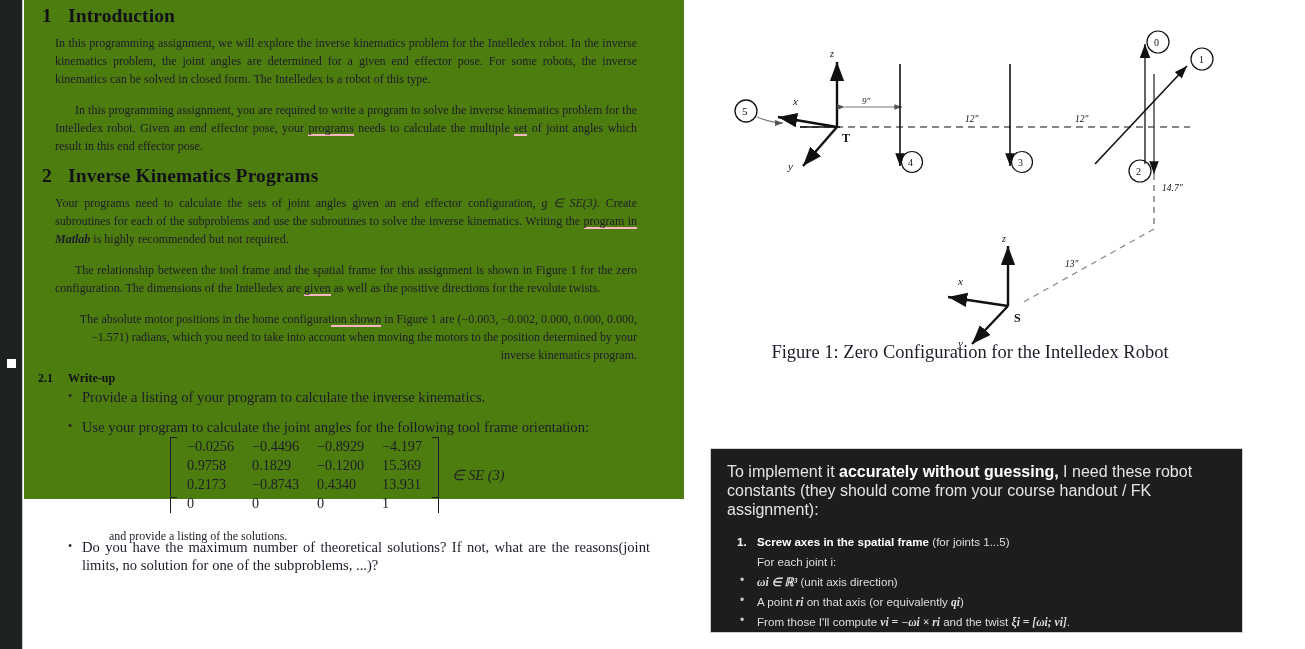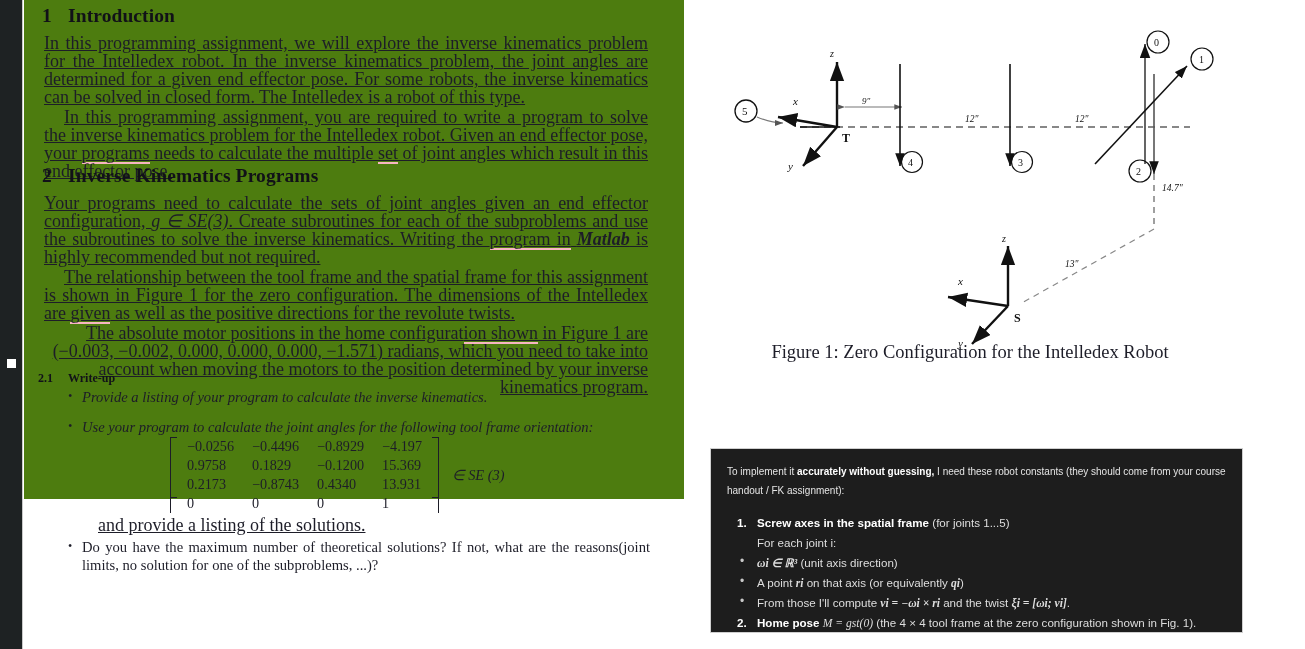--- a/index.html
+++ b/index.html
@@ -52,27 +52,26 @@
 
   .h2 {
     font-size: 12px;
     font-weight: bold;
     color: #111118;
     margin: 0;
   }
   .h2 .num { display: inline-block; width: 30px; }
 
   .para {
-    font-size: 18px;
+    font-size: 12px;
     line-height: 18.0px;
     text-align: justify;
     color: #1d1d28;
-    margin: 2px;
+    margin: 13px;
     hyphens: none;
-    text-decoration: underline;
   }
   .indent { text-indent: 20px; }
 
   .bulletlist { margin: 0; padding: 0; list-style: none; }
   .bulletlist li {
     position: relative;
     padding-left: 20px;
     font-size: 14.6px;
     line-height: 17.6px;
     text-align: justify;
@@ -158,21 +157,21 @@
     left: 710px; top: 448px;
     width: 533px; height: 185px;
     background: #1d1d1d;
     border: 1px solid #cfcfcf;
     color: #e8e8e8;
     font-family: "Liberation Sans", sans-serif;
     padding: 13px 16px 8px 16px;
     overflow: hidden;
   }
   .assistant .lead {
-    font-size: 10px;
+    font-size: 16px;
     line-height: 19px;
     color: #e4e4e4;
     margin: 0 0 13px 0;
   }
   .assistant b { color: #ffffff; font-weight: bold; }
   ol.alist {
     margin: 4px; padding: 0;
     list-style: none;
     counter-reset: ai;
   }
@@ -227,21 +226,21 @@
       </div>
       <p class="para" style="margin-top:7px;"><span>Your programs need to calculate the sets of joint angles given an end effector configuration, </span><span class="mathvar">g ∈ SE(3)</span><span>. Create subroutines for each of the subproblems and use the subroutines to solve the inverse kinematics. Writing the </span><span class="sp">program in</span><span> </span><span class="bfi">Matlab</span><span> is highly recommended but not required.</span></p>
       <p class="para indent" style="margin-top:0;"><span>The relationship between the tool frame and the spatial frame for this assignment is shown in Figure 1 for the zero configuration. The dimensions of the Intelledex are </span><span class="sp">given</span><span> as well as the positive directions for the revolute twists.</span></p>
       <p class="para indent" style="margin-top:0; text-align:right;"><span>The absolute motor positions in the home configurat</span><span class="sp">ion shown</span><span> in Figure 1 are (−0.003, −0.002, 0.000, 0.000, 0.000, −1.571) radians, which you need to take into account when moving the motors to the position determined by your inverse kinematics program.</span></p>
     </div>
 
     <div style="position:absolute; left:14px; top:371px; width:612px;">
       <div class="h2">
         <span class="num">2.1</span><span>Write-up</span>
       </div>
-      <ul class="bulletlist" style="margin-top:3px; padding-left:24px;font-style:italic;">
+      <ul class="bulletlist" style="margin-top:3px; padding-left:24px;">
         <li>Provide a listing of your program to calculate the inverse kinematics.</li>
         <li style="margin-top:12px;">Use your program to calculate the joint angles for the following tool frame orientation:</li>
       </ul>
     </div>
 
     <div style="position:absolute; left:14px; top:437px; width:612px;">
       <div class="matrix-wrap">
         <div class="brk brk-l"></div>
         <table class="matrix">
           <tbody>

